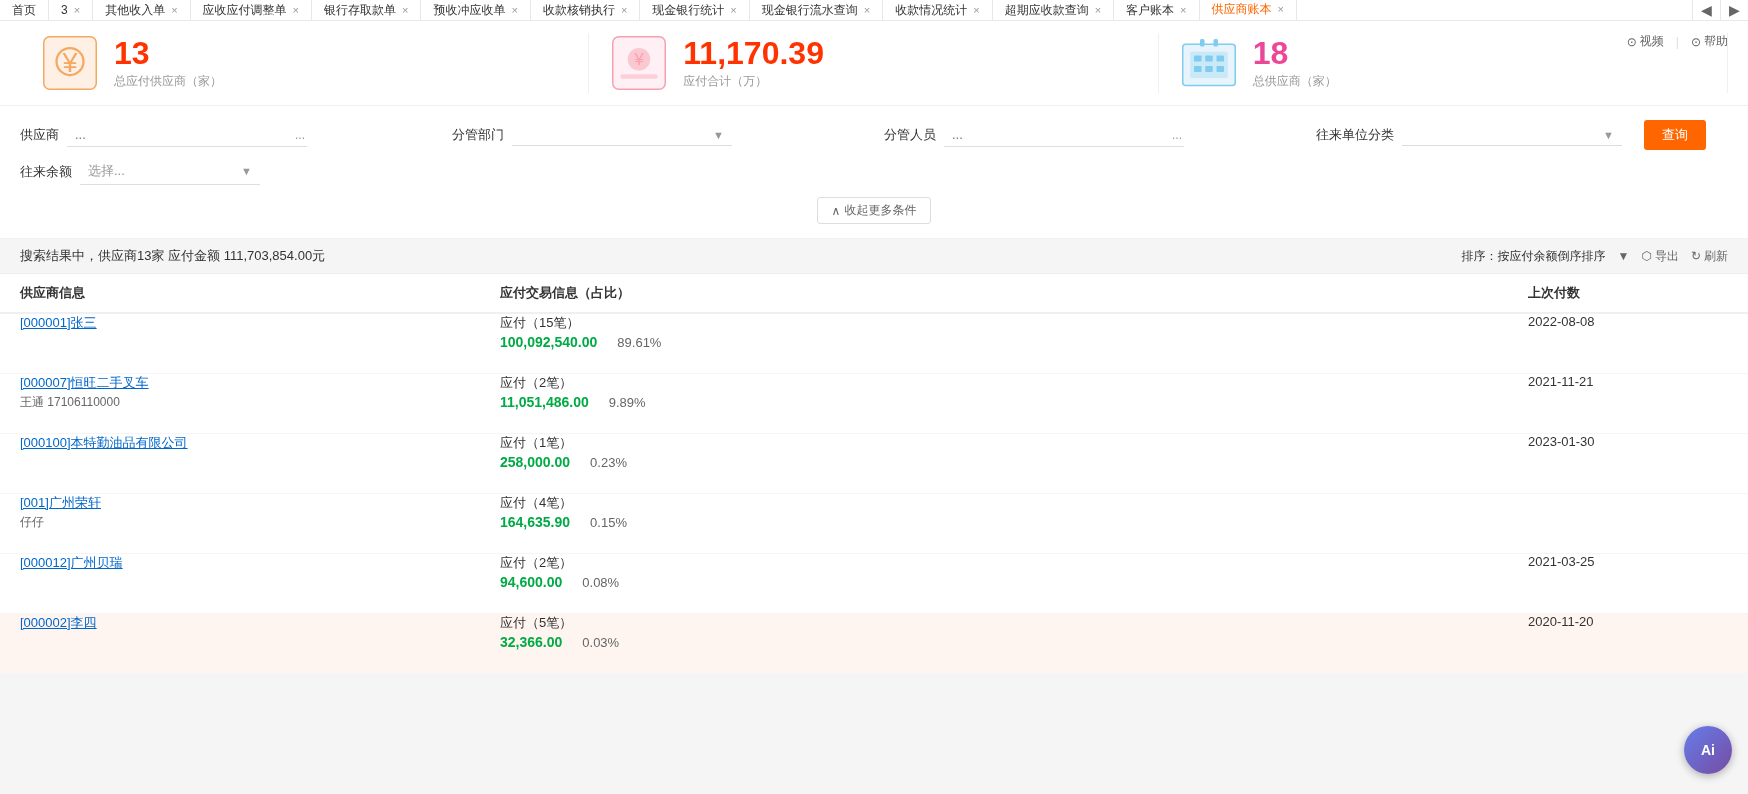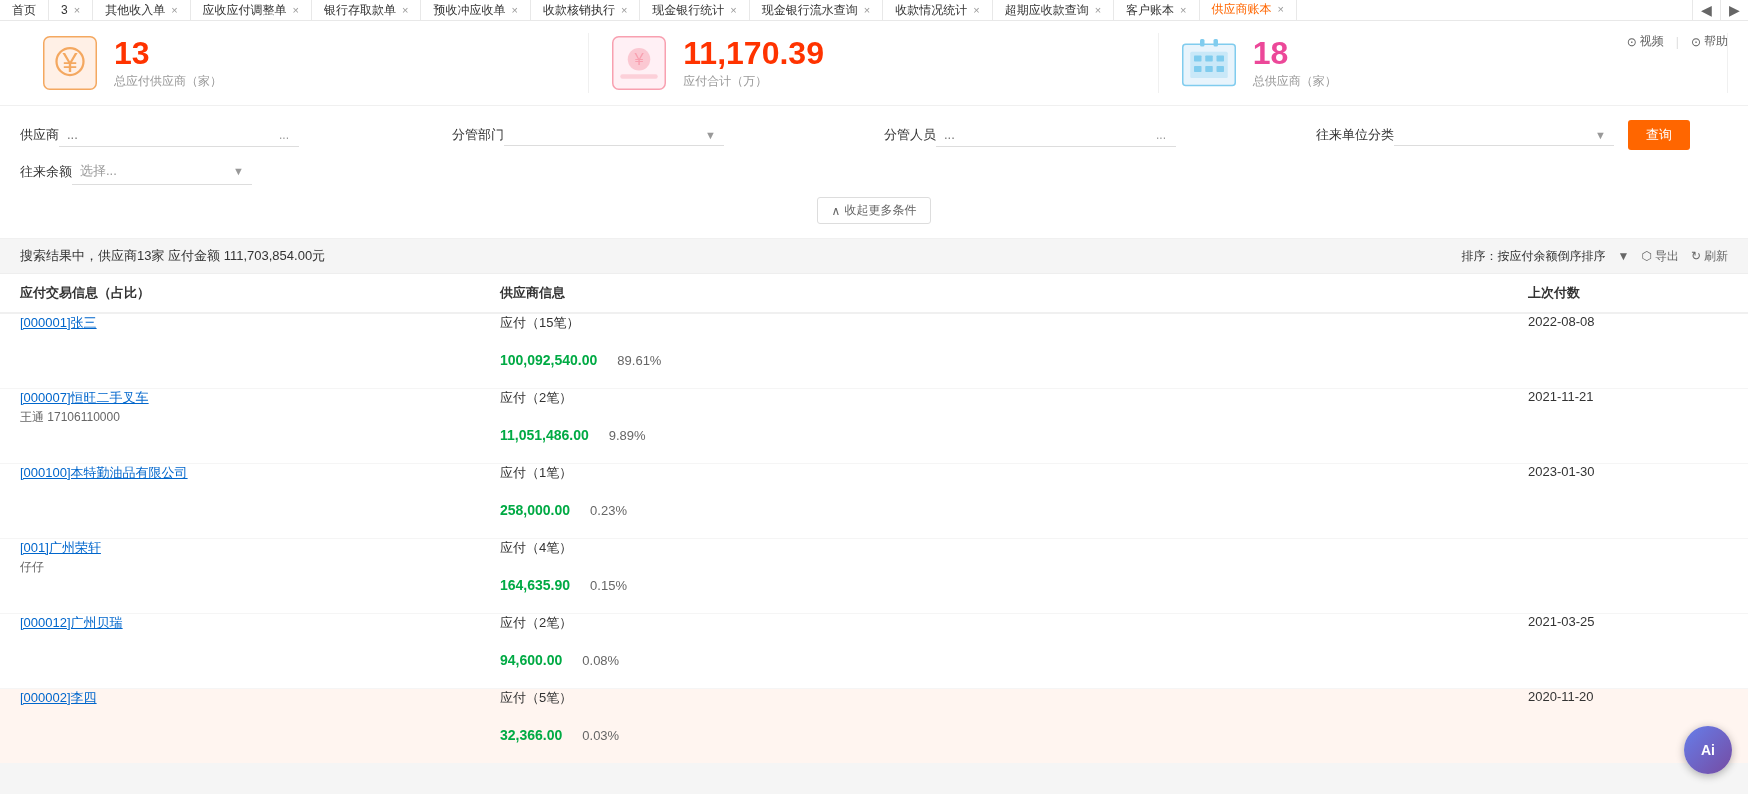--- a/index.html
+++ b/index.html
@@ -22,21 +22,21 @@
     .stat-content { }
     .stat-number { font-size: 32px; font-weight: bold; color: #ff3300; line-height: 1; }
     .stat-number-dark { font-size: 32px; font-weight: bold; color: #ec4899; line-height: 1; }
     .stat-label { font-size: 12px; color: #999; margin-top: 4px; }
     .help-links { position: absolute; right: 20px; top: 12px; font-size: 12px; color: #666; display: flex; gap: 12px; align-items: center; }
     .help-links span { cursor: pointer; display: flex; align-items: center; gap: 3px; }
 
     
     .filter-section { background: #fff; padding: 14px 20px 10px; border-bottom: 1px solid #f0f0f0; }
     .filter-row { display: flex; align-items: center; margin-bottom: 8px; gap: 20px; }
-    .filter-item { display: flex; align-items: center; flex: 1; }
+    .filter-item { display: flex; align-items: center; gap: 8px; flex: 1; }
     .filter-label { font-size: 13px; color: #333; white-space: nowrap; }
     .filter-input { border: none; border-bottom: 1px solid #ddd; padding: 4px 8px; font-size: 13px; flex: 1; outline: none; color: #666; min-width: 120px; cursor: pointer; }
     .filter-dropdown { display: flex; align-items: center; flex: 1; border-bottom: 1px solid #ddd; padding: 4px 8px; cursor: pointer; }
     .filter-dropdown-text { flex: 1; color: #999; font-size: 13px; }
     .dropdown-arrow { color: #999; font-size: 11px; }
     .search-btn { background: #ff6600; color: #fff; border: none; padding: 6px 18px; border-radius: 3px; font-size: 13px; cursor: pointer; white-space: nowrap; }
     .collapse-btn { background: none; border: 1px solid #ddd; padding: 4px 14px; border-radius: 3px; font-size: 12px; color: #666; cursor: pointer; display: flex; align-items: center; gap: 4px; margin: 4px auto; }
     .center-row { display: flex; justify-content: center; margin-top: 4px; }
 
     
@@ -47,21 +47,21 @@
     .action-link { cursor: pointer; color: #666; display: flex; align-items: center; gap: 3px; }
 
     
     .table-container { background: #fff; }
     .table-header { display: grid; grid-template-columns: 480px 1fr 200px; padding: 10px 20px; border-bottom: 2px solid #f0f0f0; font-size: 13px; font-weight: bold; color: #333; }
     .table-row { display: grid; grid-template-columns: 480px 1fr 200px; padding: 0 20px; border-bottom: 1px solid #f5f5f5; align-items: start; min-height: 60px; }
     .table-row.highlighted { background: #fff5f0; }
     .supplier-link { color: #0066cc; text-decoration: underline; cursor: pointer; font-size: 13px; }
     .supplier-sub { font-size: 12px; color: #666; margin-top: 2px; }
     .payable-info { }
-    .payable-amount { font-size: 14px; color: #00aa44; font-weight: bold; margin: 20px 0; cursor: pointer; }
+    .payable-amount { font-size: 14px; color: #00aa44; font-weight: bold; margin: 2px 0; cursor: pointer; }
     .payable-percent { font-size: 13px; color: #666; margin-left: 20px; }
     .payable-row { display: flex; align-items: baseline; gap: 0; }
     .last-payment { font-size: 13px; color: #333; }
   </style>
 </head>
 <body>
 
 <div class="top-nav">
   <div class="nav-tab">
     <span>首页</span>
@@ -248,22 +248,22 @@
     <span class="action-link">
       <span>↻</span>
       <span>刷新</span>
     </span>
   </div>
 </div>
 
 <div class="table-container">
 
   <div class="table-header">
+    <div>供应商信息</div>
     <div>应付交易信息（占比）</div>
-    <div>供应商信息</div>
     <div>上次付数</div>
   </div>
 
   <div class="table-row">
     <div>
       <span class="supplier-link">[000001]张三</span>
     </div>
     <div class="payable-info">
       <div>应付（15笔）</div>
       <div class="payable-row">

